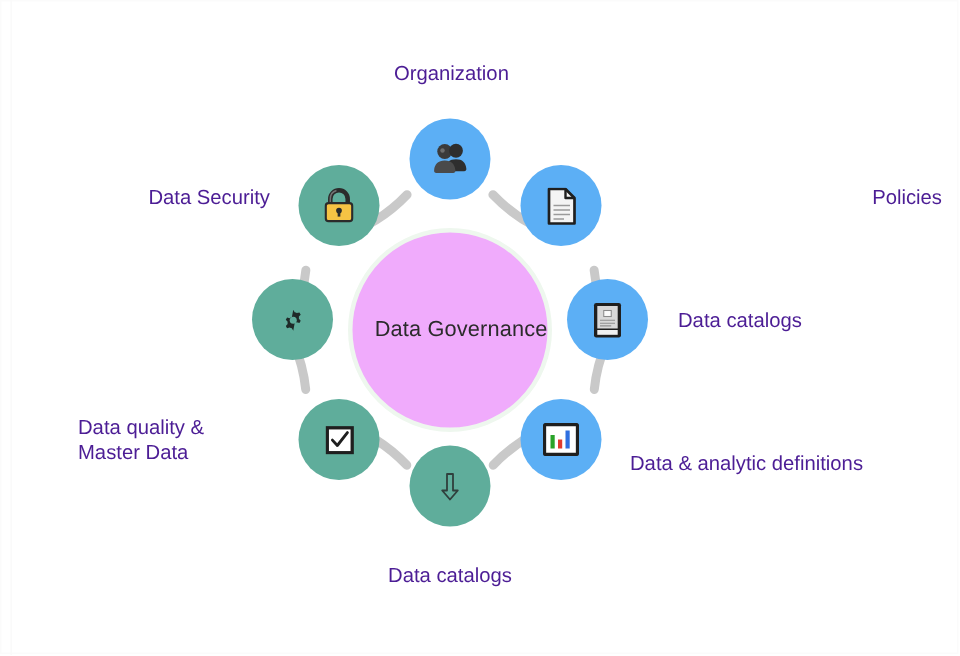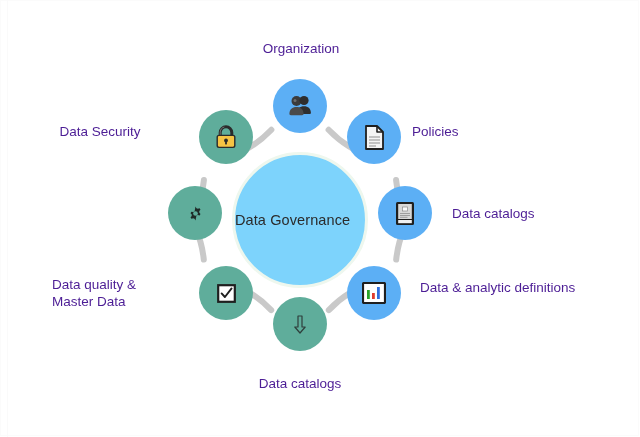--- a/index.html
+++ b/index.html
@@ -46,26 +46,26 @@
   }
 
   
   .hub {
     position: absolute;
     left: 232px;
     top: 152px;
     width: 136px;
     height: 136px;
     border-radius: 50%;
-    background: #7dd3fc;
+    background: #f0abfc;
     border: 3px solid #eef7ee;
     box-sizing: border-box;
     display: flex;
     align-items: center;
-    justify-content: flex-start;
+    justify-content: flex-end;
   }
   .hub-label {
     font-size: 14.5px;
     color: #2b2b2b;
     letter-spacing: .1px;
     white-space: nowrap;
   }
 
   
   .node {
@@ -83,21 +83,21 @@
 
   
   .node-label {
     position: absolute;
     font-size: 13.5px;
     color: #4c1d95;
     line-height: 17px;
     white-space: pre-line;
   }
   .lbl-right { text-align: left; }
-  .lbl-left  { text-align: center; }
+  .lbl-left  { text-align: right; }
   .lbl-center{ text-align: center; }
 
   
   .icon { display: block; }
 
   
   .ico-users { width: 26px; height: 22px; }
   
   .ico-lock  { width: 24px; height: 24px; }
   
@@ -164,21 +164,21 @@
         <path d="M2 1h11l6 6v17H2z" fill="#f4f4f4" stroke="#1f1f1f" stroke-width="1.8" stroke-linejoin="round"></path>
         <path d="M13 1v6h6" fill="none" stroke="#1f1f1f" stroke-width="1.6" stroke-linejoin="round"></path>
         <g stroke="#9a9a9a" stroke-width="1.1">
           <line x1="5" y1="12" x2="16" y2="12"></line>
           <line x1="5" y1="15" x2="16" y2="15"></line>
           <line x1="5" y1="18" x2="16" y2="18"></line>
           <line x1="5" y1="21" x2="12" y2="21"></line>
         </g>
       </svg>
     </div>
-    <div class="node-label lbl-right" style="left:412px; top:123px; width:200px;">Policies</div>
+    <div class="node-label lbl-right" style="left:428px; top:123px; width:200px;text-align:right;">Policies</div>
 
     <div class="node blue" style="left:378px; top:186px;">
       <svg class="icon ico-book" viewBox="0 0 20 25">
         <rect x="1" y="1" width="18" height="23" rx="1.5" fill="#1f1f1f"></rect>
         <rect x="3.2" y="3" width="13.6" height="15" fill="#d8d8d8"></rect>
         <rect x="3.2" y="19" width="13.6" height="3.2" fill="#f0f0f0"></rect>
         <rect x="7.5" y="6" width="5" height="4" fill="#fafafa" stroke="#8a8a8a" stroke-width=".7"></rect>
         <g stroke="#8f8f8f" stroke-width=".8">
           <line x1="5" y1="12.5" x2="15" y2="12.5"></line>
           <line x1="5" y1="14.5" x2="15" y2="14.5"></line>
@@ -189,21 +189,21 @@
     <div class="node-label lbl-right" style="left:452px; top:205px; width:200px;">Data catalogs</div>
 
     <div class="node blue" style="left:347px; top:266px;">
       <svg class="icon ico-chart" viewBox="0 0 24 22">
         <rect x="1" y="1" width="22" height="20" rx="1" fill="#ffffff" stroke="#1f1f1f" stroke-width="2.2"></rect>
         <rect x="5" y="8" width="2.8" height="9" fill="#29a329"></rect>
         <rect x="10" y="11" width="2.8" height="6" fill="#e03b2f"></rect>
         <rect x="15" y="5" width="2.8" height="12" fill="#2f6fe0"></rect>
       </svg>
     </div>
-    <div class="node-label lbl-right" style="left:420px; top:279px; width:220px;">Data &amp; analytic definitions</div>
+    <div class="node-label lbl-right" style="left:420px; top:300px; width:220px;">Data &amp; analytic definitions</div>
 
     <div class="node teal" style="left:273px; top:297px;">
       <svg class="icon ico-arrow" viewBox="0 0 14 19">
         <path d="M5 1h4v11h3.2L7 18 1.8 12H5z" fill="none" stroke="#2f3f3c" stroke-width="1.2" stroke-linejoin="round"></path>
       </svg>
     </div>
     <div class="node-label lbl-center" style="left:220px; top:375px; width:160px;">Data catalogs</div>
 
     <div class="node teal" style="left:199px; top:266px;">
       <svg class="icon ico-check" viewBox="0 0 19 19">

